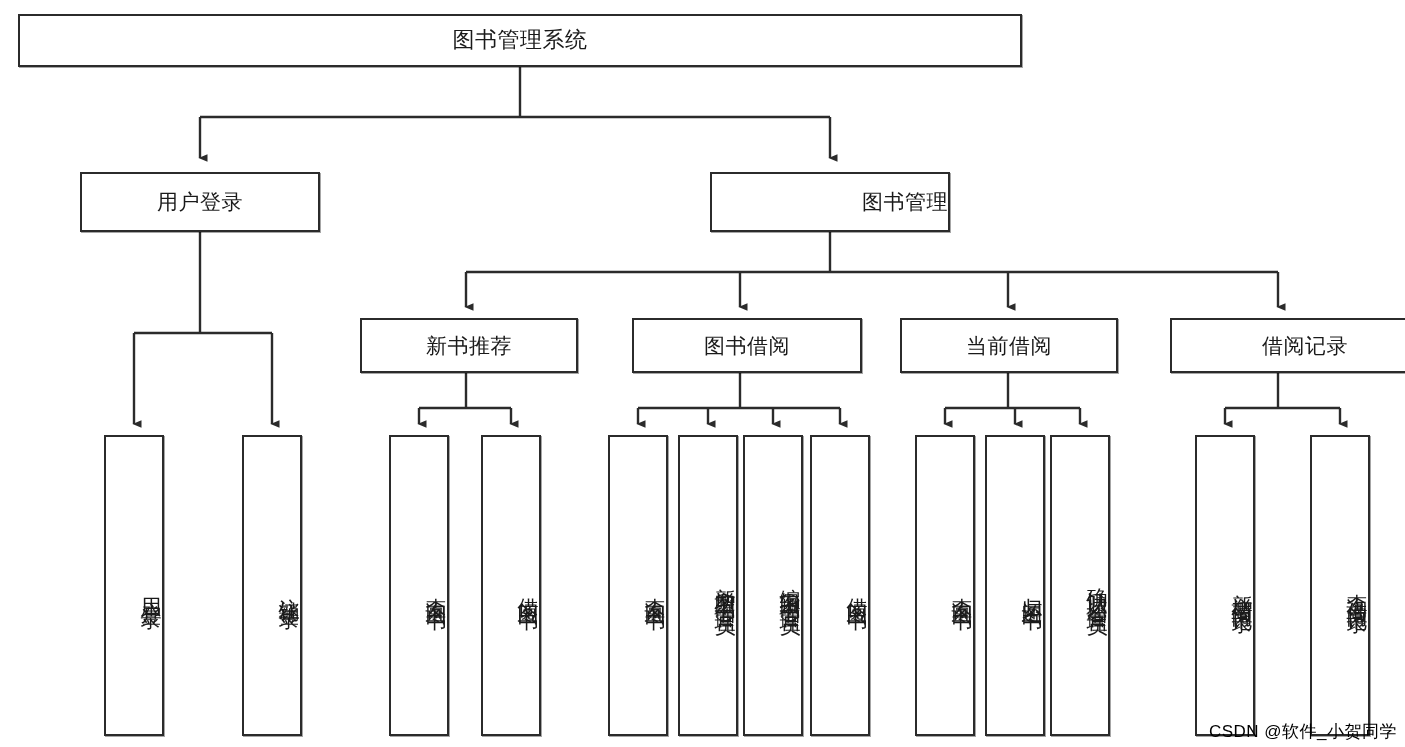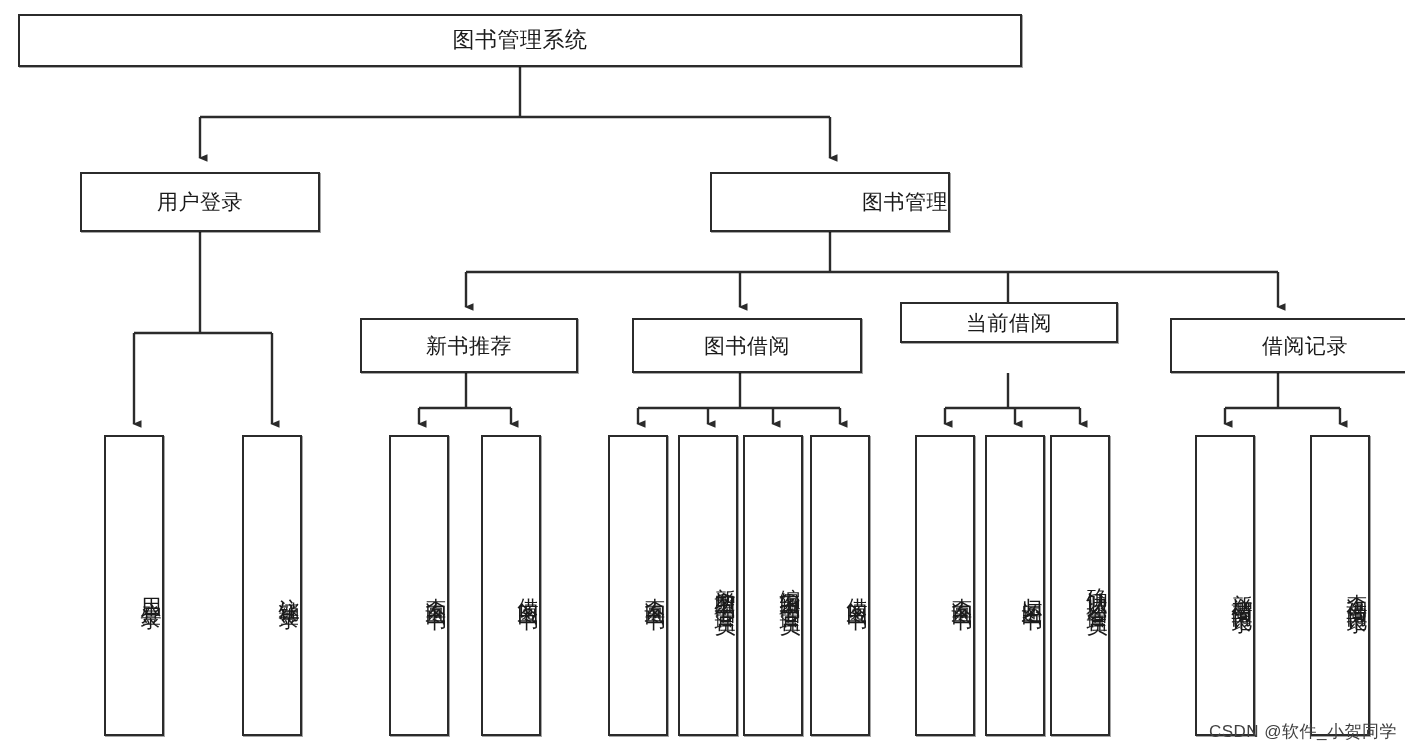--- a/index.html
+++ b/index.html
@@ -62,21 +62,21 @@
     text-orientation: upright;
     -webkit-writing-mode: vertical-rl;
     display: block;
     white-space: nowrap;
   }
   .watermark {
     position: absolute;
     right: 8px;
     bottom: 4px;
     font-size: 17px;
-    color: #404040;
+    color: #000000;
     letter-spacing: 0.5px;
     white-space: nowrap;
     user-select: none;
   }
 </style>
 </head>
 <body>
 
 <div id="diagram">
 
@@ -140,21 +140,21 @@
   <div class="node h" style="left:710px; top:172px; width:240px; height:60px;justify-content:flex-end;">
     <span>图书管理</span>
   </div>
 
   <div class="node h" style="left:360px; top:318px; width:218px; height:55px;">
     <span>新书推荐</span>
   </div>
   <div class="node h" style="left:632px; top:318px; width:230px; height:55px;">
     <span>图书借阅</span>
   </div>
-  <div class="node h" style="left:900px; top:302px; width:218px; height:41px;">
+  <div class="node h" style="left:900px; top:318px; width:218px; height:55px;">
     <span>当前借阅</span>
   </div>
   <div class="node h" style="left:1170px; top:318px; width:258px; height:55px;padding-left:12px;">
     <span>借阅记录</span>
   </div>
 
   <div class="node v" style="left:104px; top:435px; width:60px; height:301px;">
     <span class="vlabel">用户登录</span>
   </div>
   <div class="node v" style="left:242px; top:435px; width:60px; height:301px;">

